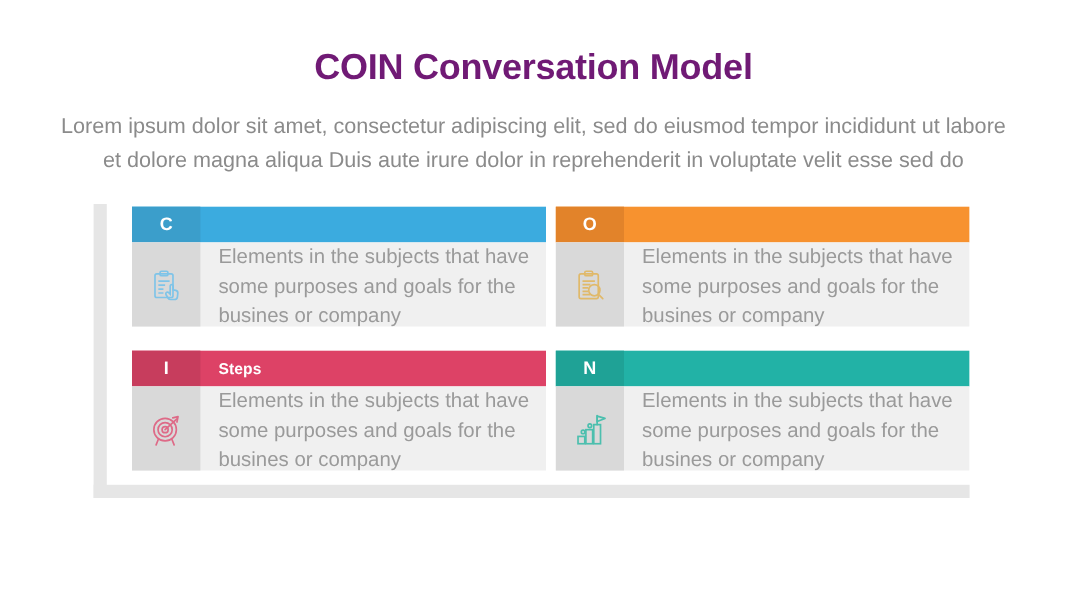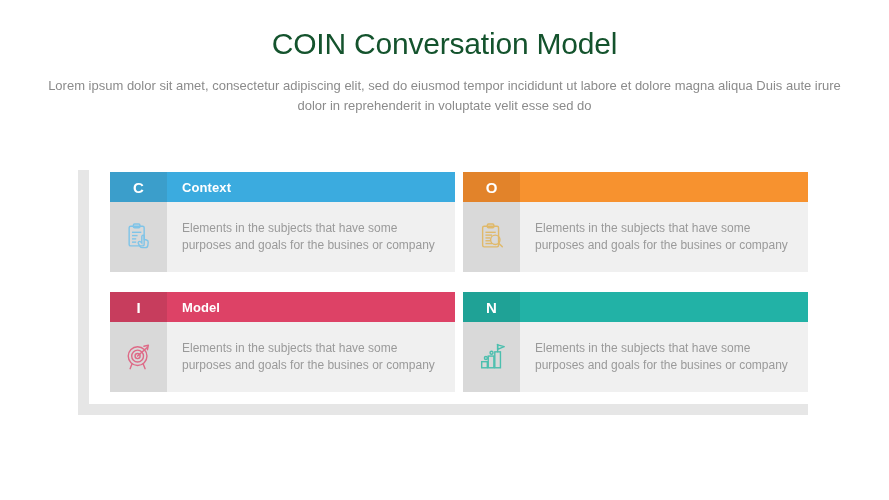--- a/index.html
+++ b/index.html
@@ -15,30 +15,30 @@
     position: relative;
   }
 
   
   .header {
     padding-top: 22px;
     text-align: center;
   }
   .page-title {
     font-size: 30px;
-    font-weight: normal;
-    color: #14532d;
+    font-weight: bold;
+    color: #701a75;
     letter-spacing: -0.2px;
-    margin: 4px;
+    margin: 17px;
     line-height: 1.2;
   }
   .page-subtitle {
     margin: 14px auto 0 auto;
     width: 800px;
-    font-size: 13px;
+    font-size: 18px;
     line-height: 1.55;
     color: #8b8b8b;
     font-weight: 400;
   }
 
   
   .frame-left {
     position: absolute;
     left: 78px;
     top: 170px;
@@ -118,21 +118,21 @@
   .card-icon-cell svg {
     display: block;
   }
   .card-text-cell {
     flex: 1;
     display: flex;
     align-items: center;
     padding: 0 14px 0 15px;
   }
   .card-desc {
-    font-size: 12px;
+    font-size: 17px;
     line-height: 1.45;
     color: #9a9a9a;
     white-space: pre-line;
   }
 </style>
 </head>
 <body>
 
 <div class="header">
   <h1 class="page-title">COIN Conversation Model</h1>
@@ -141,23 +141,20 @@
 
 <div class="frame-left" style="background: rgb(230, 230, 230);"></div>
 <div class="frame-bottom" style="background: rgb(230, 230, 230);"></div>
 
 <div class="grid">
 
   <div class="card">
     <div class="card-header" style="background: rgb(59, 171, 223);">
       <div class="card-badge" style="background: rgb(59, 158, 203);">
         <span>C</span>
-      </div>
-      <div class="card-title-wrap">
-        <span class="card-title">Context</span>
       </div>
     </div>
     <div class="card-body">
       <div class="card-icon-cell">
         <span>
           <svg width="30" height="30" viewBox="0 0 32 32" fill="none" stroke="#7fc4e8" stroke-width="1.5">
             <rect x="5.5" y="4.5" width="16" height="21" rx="1.6"></rect>
             <rect x="10" y="2.2" width="7" height="4" rx="1.2"></rect>
             <line x1="8.5" y1="11" x2="18.5" y2="11"></line>
             <line x1="8.5" y1="14.5" x2="14.5" y2="14.5"></line>
@@ -200,21 +197,21 @@
       </div>
     </div>
   </div>
 
   <div class="card">
     <div class="card-header" style="background: rgb(221, 66, 102);">
       <div class="card-badge" style="background: rgb(199, 61, 93);">
         <span>I</span>
       </div>
       <div class="card-title-wrap">
-        <span class="card-title">Model</span>
+        <span class="card-title">Steps</span>
       </div>
     </div>
     <div class="card-body">
       <div class="card-icon-cell">
         <span>
           <svg width="30" height="30" viewBox="0 0 32 32" fill="none" stroke="#de6a87" stroke-width="1.5">
             <circle cx="14.5" cy="15" r="10"></circle>
             <circle cx="14.5" cy="15" r="6.3"></circle>
             <circle cx="14.5" cy="15" r="2.7"></circle>
             <path d="M8.5 23.5 L6.5 28.5" stroke-linecap="round"></path>

